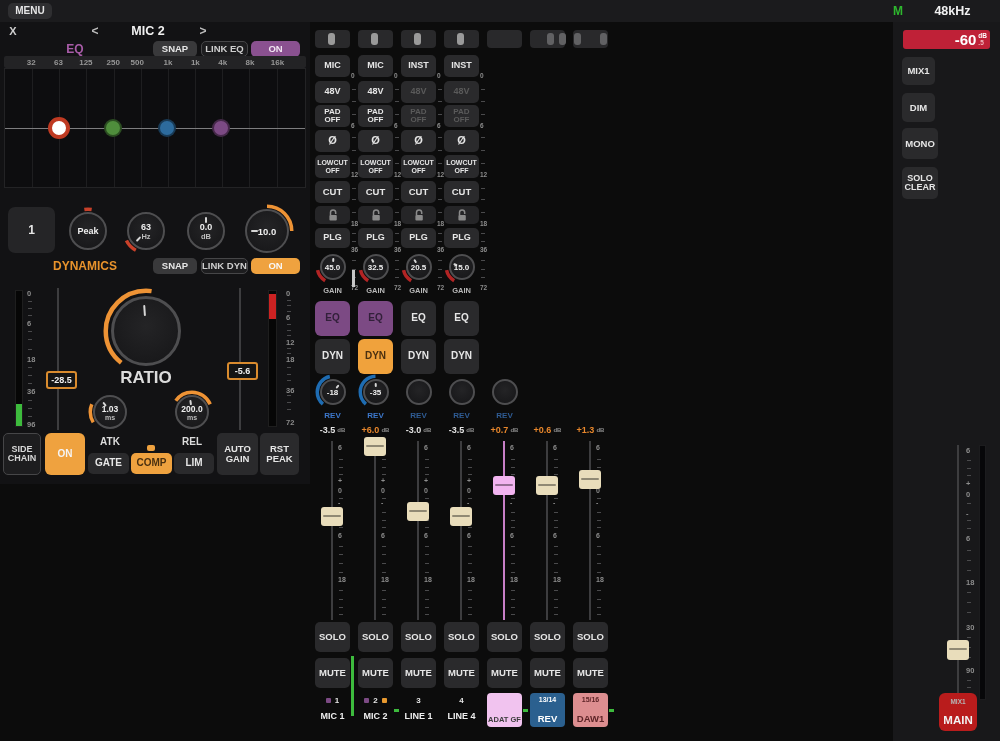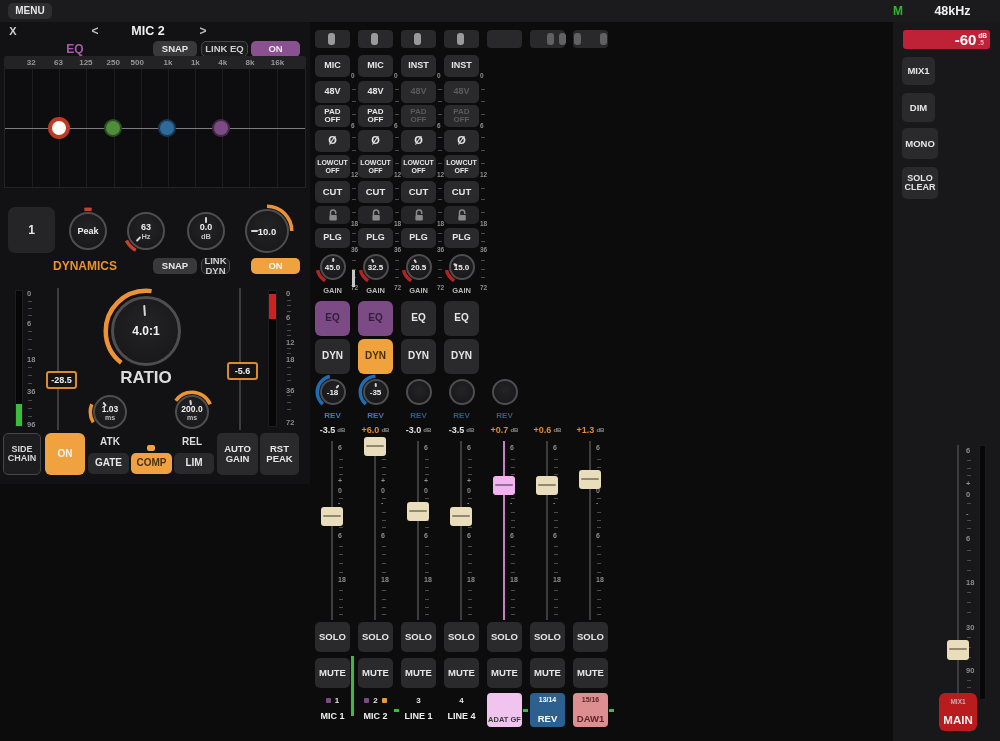--- a/index.html
+++ b/index.html
@@ -132,21 +132,21 @@
           <div class="kp" style="transform: rotate(-90deg);"></div>
           <div class="ktext">
             <div class="v" style="font-size: 9.5px;">10.0</div>
           </div>
         </div>
       </div>
     </div>
 
   <div class="lbl flexc" style="left:40px;top:258px;width:90px;height:16px;font-size:12px;color:#e8932c;">DYNAMICS</div>
   <div class="btn" style="left:153px;top:258px;width:44px;height:16px;font-size:9.5px;background:#39393b;">SNAP</div>
-  <div class="btn outl" style="left:201px;top:258px;width:29px;height:16px;font-size:9.5px;color:#cfcfcf;">LINK DYN</div>
+  <div class="btn outl" style="left:201px;top:258px;width:47px;height:16px;font-size:9.5px;color:#cfcfcf;">LINK DYN</div>
   <div class="btn" style="left:251px;top:258px;width:49px;height:16px;font-size:9.5px;background:#efa23f;color:#f7f7f7;">ON</div>
 
   <div id="dynbody">
       <div class="abs" style="left: 15px; top: 290px; width: 8px; height: 137px; background: rgb(6, 6, 6); border: 1px solid rgb(30, 30, 30);"></div>
       <div class="abs" style="left: 16px; top: 403.71px; width: 6px; height: 21.92px; background: rgb(61, 187, 61);"></div>
       <div class="scale-lbl" style="left: 27px; top: 288.74px; width: 14px; font-size: 7.5px; text-align: left;">0</div>
       <div class="scale-lbl" style="left: 27px; top: 318.88px; width: 14px; font-size: 7.5px; text-align: left;">6</div>
       <div class="scale-lbl" style="left: 27px; top: 354.5px; width: 14px; font-size: 7.5px; text-align: left;">18</div>
       <div class="scale-lbl" style="left: 27px; top: 387.38px; width: 14px; font-size: 7.5px; text-align: left;">36</div>
       <div class="scale-lbl" style="left: 27px; top: 420.26px; width: 14px; font-size: 7.5px; text-align: left;">96</div>
@@ -163,23 +163,20 @@
       <div class="dash" style="left: 28px; top: 407.82px;"></div>
       <div class="dash" style="left: 28px; top: 416.04px;"></div>
       <div class="track" style="left: 57px; top: 288px; height: 142px;"></div>
       <div class="vbox" style="left: 46px; top: 371px; width: 27px; height: 14px;">-28.5</div>
       <div class="knob" style="left: 103px; top: 288px; width: 86px; height: 86px;">
         <svg width="86" height="86">
           <circle cx="43" cy="43" r="40.25" fill="none" stroke="#ee9335" stroke-width="4.5" pathLength="360" stroke-dasharray="150 360" stroke-dashoffset="-128"></circle>
         </svg>
         <div class="kface big">
           <div class="kp" style="transform: rotate(-4deg);"></div>
-          <div class="ktext">
-            <div class="v" style="font-size: 12px;">4.0:1</div>
-          </div>
         </div>
       </div>
       <div class="lbl flexc" style="left: 106px; top: 372px; width: 80px; height: 12px; font-size: 17px; color: rgb(220, 220, 220);">RATIO</div>
       <div class="knob" style="left: 88px; top: 390px; width: 44px; height: 44px;">
         <svg width="44" height="44">
           <circle cx="22" cy="22" r="19.75" fill="none" stroke="#ee9335" stroke-width="3.5" pathLength="360" stroke-dasharray="55 360" stroke-dashoffset="-148"></circle>
         </svg>
         <div class="kface">
           <div class="kp" style="transform: rotate(-35deg);"></div>
           <div class="ktext">

